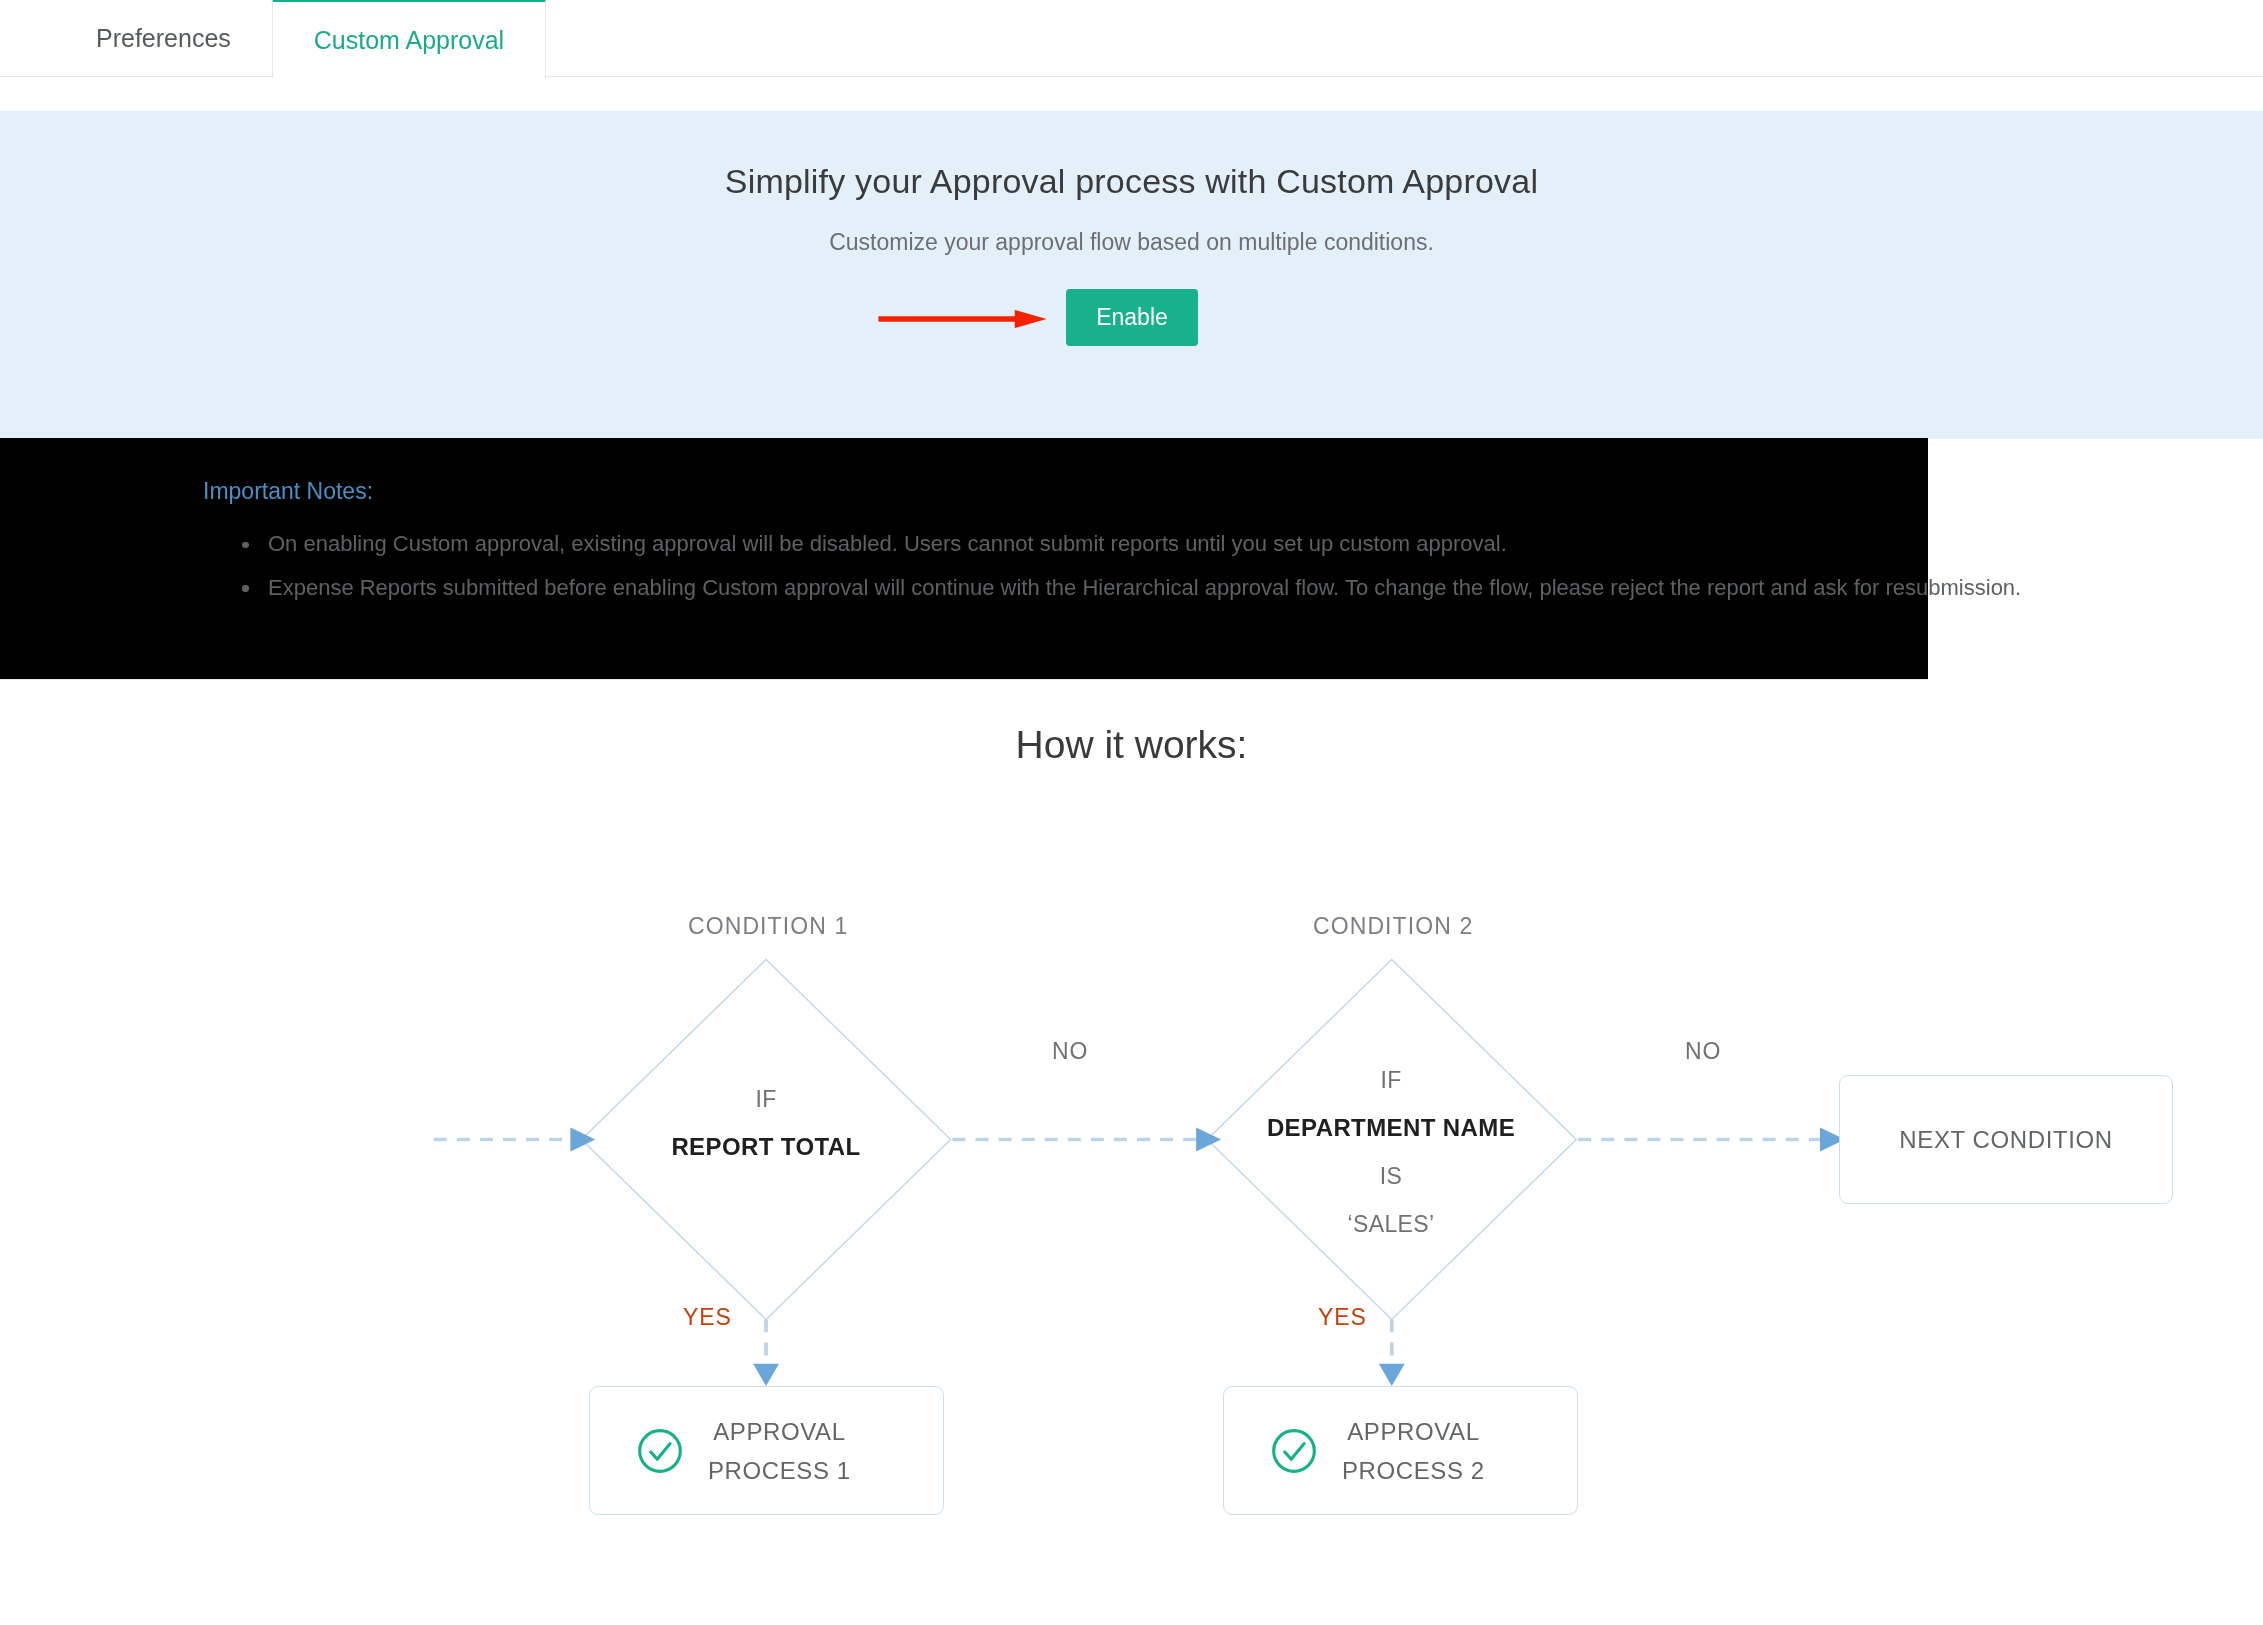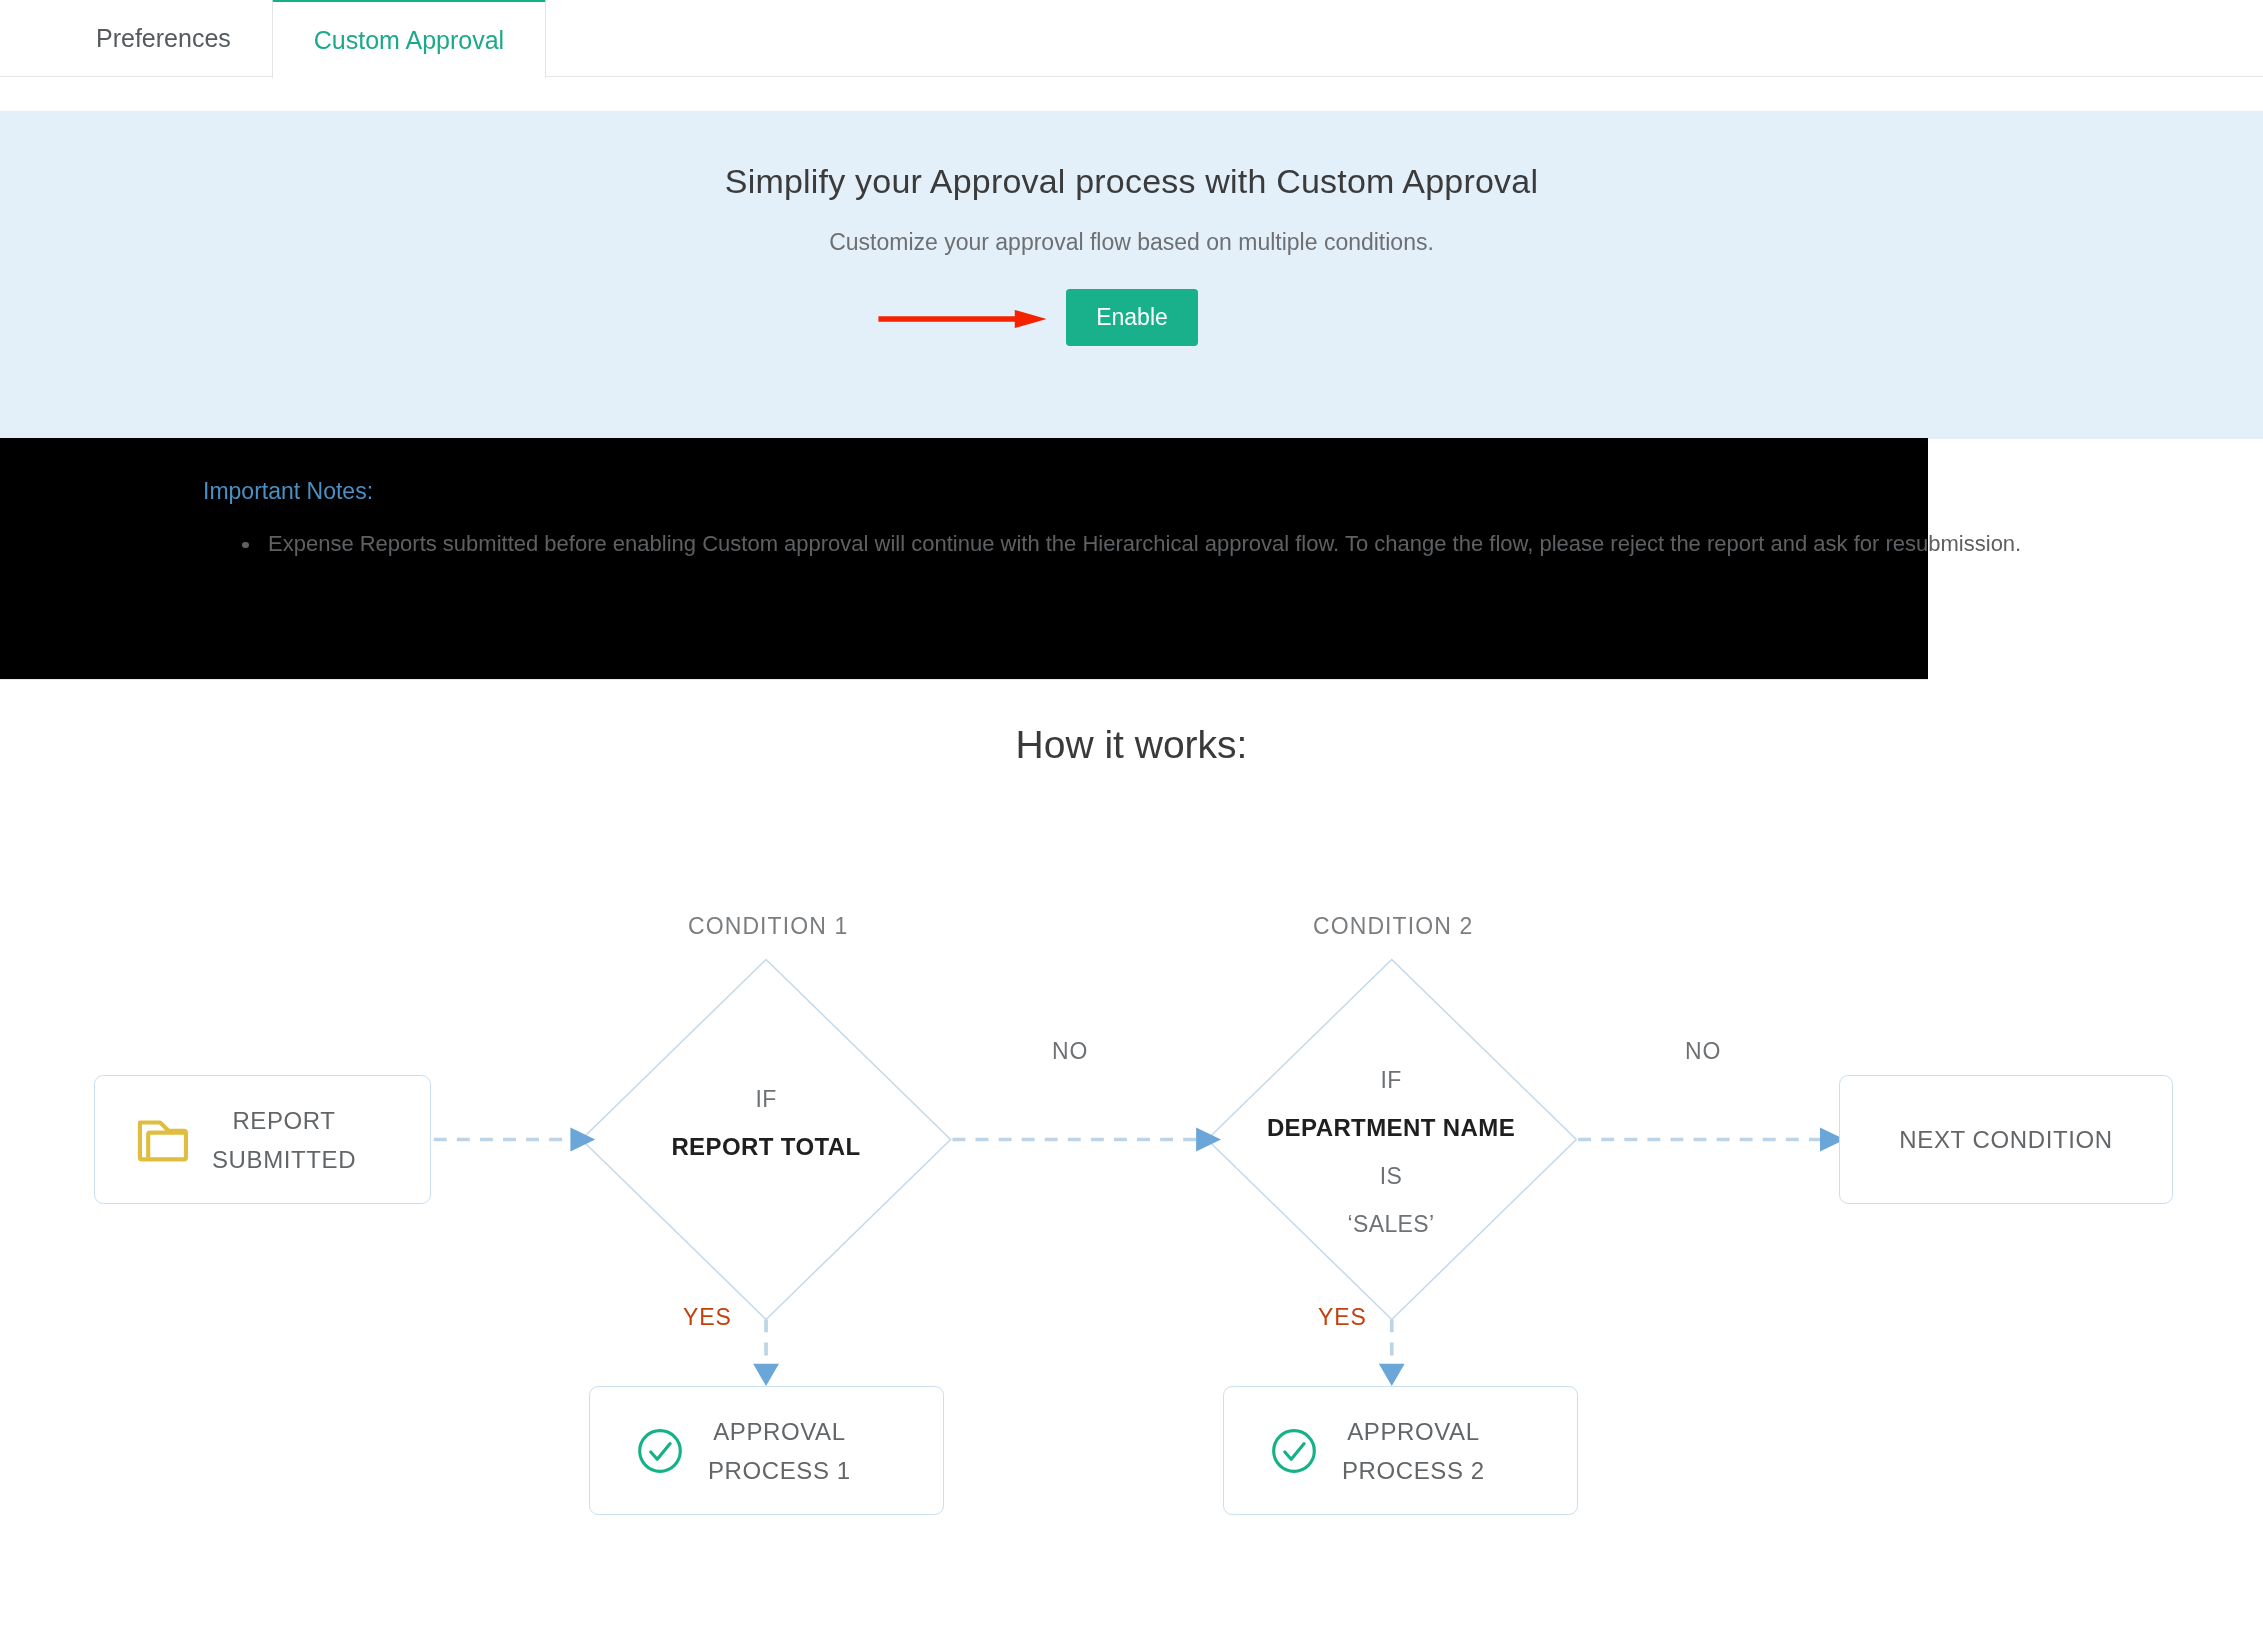--- a/index.html
+++ b/index.html
@@ -276,20 +276,21 @@
       <line x1="0" y1="11" x2="155" y2="11" stroke="#f52200" stroke-width="6"></line>
       <polygon points="150,1 185,11 150,21" fill="#f52200"></polygon>
     </svg>
     <button class="enable-btn">Enable</button>
   </div>
 </div>
 
 <div class="notes">
   <h2 class="notes-title">Important Notes:</h2>
   <ul class="notes-list">
+    <li>On enabling Custom approval, existing approval will be disabled. Users cannot submit reports until you set up custom approval.</li>
     <li>Expense Reports submitted before enabling Custom approval will continue with the Hierarchical approval flow. To change the flow, please reject the report and ask for resubmission.</li>
   </ul>
 </div>
 
 <h2 class="hiw-title">How it works:</h2>
 
 <div class="flow">
 
   <svg class="connectors" viewBox="0 0 2452 830">
 
@@ -326,30 +327,20 @@
     <div class="dl strong">DEPARTMENT NAME</div>
     <div class="dl">IS</div>
     <div class="dl">‘SALES’</div>
   </div>
 
   <div class="edge-label no" id="no-1">NO</div>
   <div class="edge-label no" id="no-2">NO</div>
   <div class="edge-label yes" id="yes-1">YES</div>
   <div class="edge-label yes" id="yes-2">YES</div>
 
-  <div class="node-box" id="report-submitted">
-    <svg class="node-icon" width="52" height="46" viewBox="0 0 56 50">
-      <path d="M4 6 h22 l9 9 h17 a2 2 0 0 1 2 2 v27 a2 2 0 0 1 -2 2 h-46 a2 2 0 0 1 -2 -2 v-36 a2 2 0 0 1 2 -2 z" fill="none" stroke="#e0bd3f" stroke-width="4.5" stroke-linejoin="round"></path>
-      <path d="M13 44 v-25 a2 2 0 0 1 2 -2 h37" fill="none" stroke="#e0bd3f" stroke-width="4.5" stroke-linejoin="round"></path>
-    </svg>
-    <div class="node-label">
-      <div>REPORT</div>
-      <div>SUBMITTED</div>
-    </div>
-  </div>
 
   <div class="node-box" id="next-condition">
     <div class="node-label">NEXT CONDITION</div>
   </div>
 
   <div class="node-box" id="approval-1">
     <svg class="node-icon" width="48" height="48" viewBox="0 0 52 52">
       <circle cx="26" cy="26" r="22" fill="none" stroke="#15b187" stroke-width="3.4"></circle>
       <path d="M16 27 l7 8 l14 -17" fill="none" stroke="#15b187" stroke-width="3.4" stroke-linecap="round" stroke-linejoin="round"></path>
     </svg>

